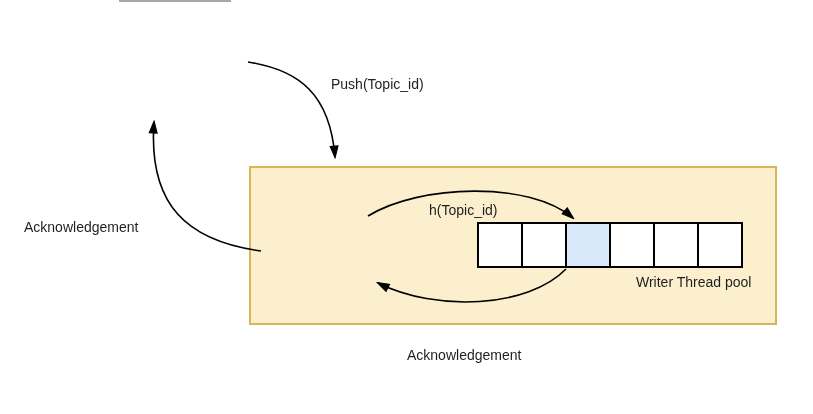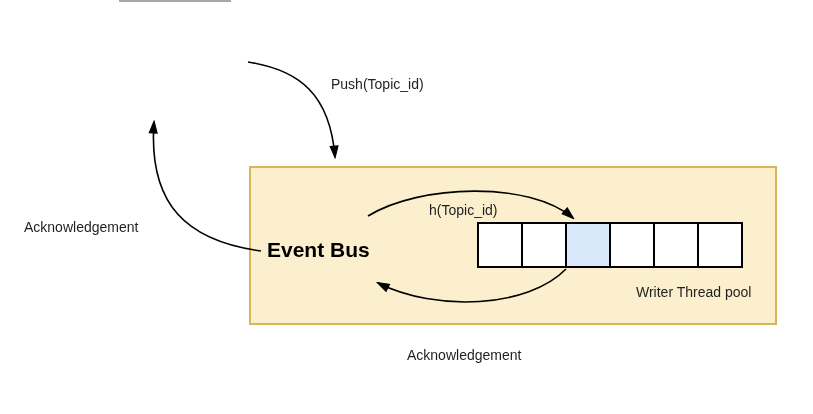--- a/index.html
+++ b/index.html
@@ -49,21 +49,21 @@
   }
   .cell + .cell{margin-left:-2px;}
   .cell.highlight{background:var(--highlight-cell-fill);}
   .flow-label{
     position:absolute;font-size:14px;color:#1f1f1f;white-space:nowrap;z-index:4;
   }
   .label-push{left:331px;top:76px;}
   .label-hash{left:429px;top:202px;}
   .label-ack-left{left:24px;top:219px;}
   .label-ack-bottom{left:407px;top:347px;}
-  .label-writer-pool{left:636px;top:284px;}
+  .label-writer-pool{left:636px;top:274px;}
 </style>
 </head>
 <body>
 
 <div class="canvas">
 
   <svg class="arrow-layer" viewBox="0 0 813 414" xmlns="http://www.w3.org/2000/svg">
     <defs>
       <marker id="arrowhead" markerUnits="userSpaceOnUse" markerWidth="14" markerHeight="12" refX="12" refY="5" orient="auto">
         <path d="M1,1 L13,5 L1,9 Z" style="fill:var(--arrow-color);stroke:var(--arrow-color);stroke-width:1"></path>
@@ -76,21 +76,20 @@
 
     <path d="M 261 251 C 188 241, 148 206, 154 122" style="fill:none;stroke:var(--arrow-color);stroke-width:1.6" marker-end="url(#arrowhead)"></path>
 
     <path d="M 368 216 C 420 184, 530 181, 573 218" style="fill:none;stroke:var(--arrow-color);stroke-width:1.6" marker-end="url(#arrowhead)"></path>
 
     <path d="M 566 269 C 528 308, 436 312, 378 283" style="fill:none;stroke:var(--arrow-color);stroke-width:1.6" marker-end="url(#arrowhead)"></path>
   </svg>
 
 
   <div class="node event-bus"></div>
-  <span class="event-bus-label">Event Bus</span>
 
   <div class="cell-row">
       <div class="cell"></div>
       <div class="cell"></div>
       <div class="cell highlight"></div>
       <div class="cell"></div>
       <div class="cell"></div>
       <div class="cell"></div>
     </div>
 

